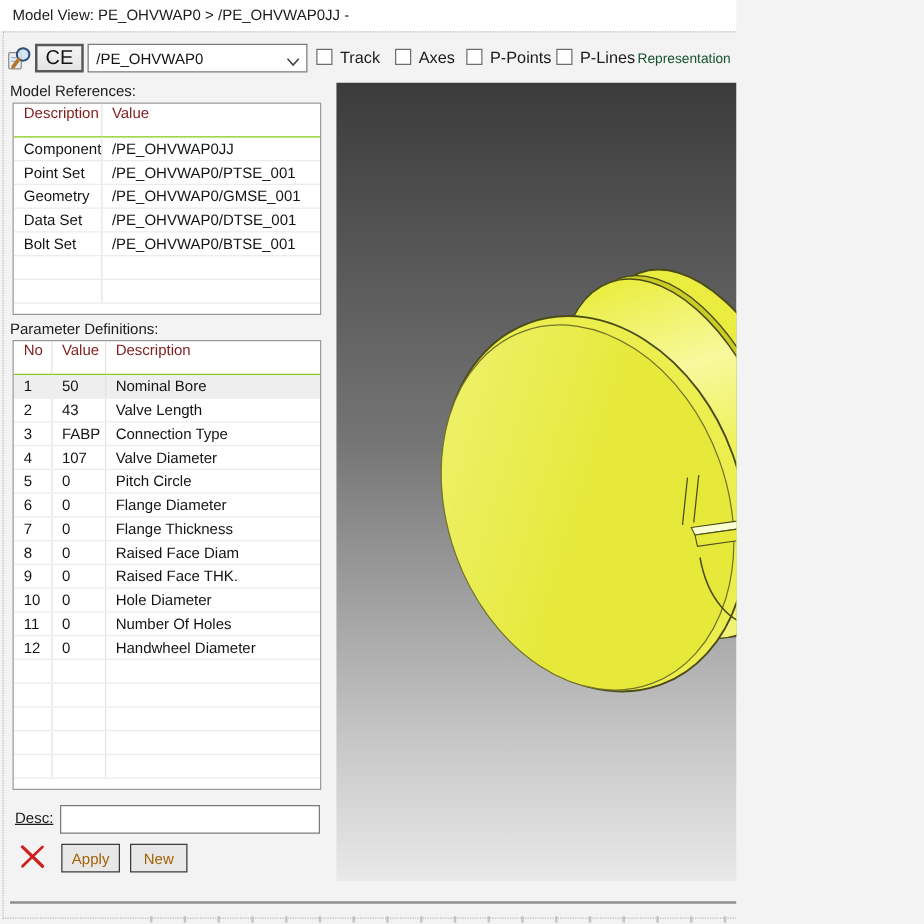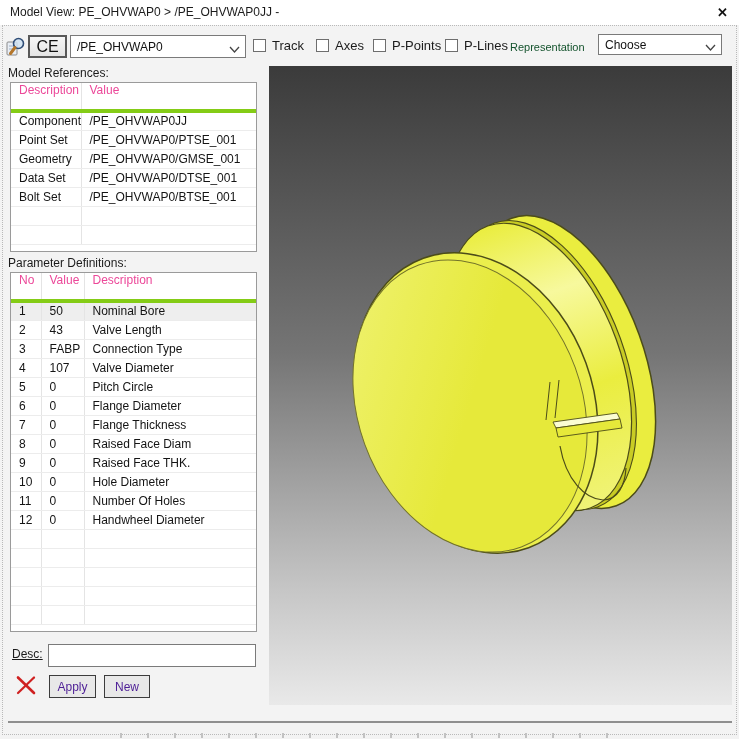--- a/index.html
+++ b/index.html
@@ -1,18 +1,18 @@
 <!DOCTYPE html>
 <html style="--c-model-yellow: #e6e93a; --c-model-bright: #f7f99d; --c-model-mid: #eaed3f; --c-model-light: #f0f377; --c-model-rim: #ebee4c; --c-model-groove: #c9cc24; --c-outline: #4c4c19; --c-viewport-top: #3b3b3b; --c-viewport-mid: #757575; --c-viewport-low: #c6c6c6; --c-viewport-bottom: #e9e9e9; --c-red-x: #cf2020;"><head>
 <meta charset="utf-8">
 <style>
   * { margin:0; padding:0; box-sizing:border-box; }
   html,body { width:739px; height:739px; }
   body { font-family:"Liberation Sans", sans-serif; background:#f3f3f3; }
-  .dialog { position:relative; width:739px; height:739px; background:#f3f3f3; overflow:hidden; }
+  .dialog { position:relative; width:589px; height:739px; background:#f3f3f3; overflow:hidden; }
 
   
   .titlebar { position:absolute; top:0; left:0; width:739px; height:25px; background:#ffffff; }
   .titlebar .title { position:absolute; left:10px; top:0; line-height:25px; font-size:12px; color:#1b1b1b; white-space:nowrap; }
   .close-btn { position:absolute; right:8px; top:4px; width:17px; height:17px; text-align:center; line-height:17px;
                font-size:13px; font-weight:bold; color:#111; cursor:pointer; }
 
   
   .dotted-frame { position:absolute; left:2px; top:25px; width:735px; height:710px;
                   border:1px dotted #b9b9b9; pointer-events:none; }
@@ -30,36 +30,36 @@
   .cbgroup { position:absolute; top:38px; display:flex; align-items:center; gap:6px; font-size:13px; color:#1b1b1b; }
   .cbbox { width:13px; height:13px; background:#fff; border:1px solid #6e6e6e; flex:0 0 auto; }
   .lbl-rep { position:absolute; left:510px; top:41px; font-size:11px; color:#14532d; }
 
   
   .panel-label { position:absolute; left:8px; font-size:12px; color:#1b1b1b; }
 
   
   .tbl { position:absolute; left:10px; background:#fff; border:1px solid #9a9a9a; overflow:hidden; }
   .tbl table { border-collapse:collapse; width:100%; table-layout:fixed; }
-  .tbl th { height:21px; font-weight:400; font-size:12px; color:#ec4899; text-align:left; padding:0 2px 12px 8px;
-            border-bottom:4px solid #84cc16; white-space:nowrap; overflow:hidden; }
+  .tbl th { height:21px; font-weight:400; font-size:12px; color:#7f1d1d; text-align:left; padding:0 2px 12px 8px;
+            border-bottom:1px solid #84cc16; white-space:nowrap; overflow:hidden; }
   .tbl td { height:19px; font-size:12px; color:#141414; padding:0 2px 0 8px; border-bottom:1px solid #ececec;
             white-space:nowrap; overflow:hidden; }
   .tbl th + th, .tbl td + td { border-left:1px solid #e4e4e4; }
   .tbl tr.sel td { background:#eeeeee; }
   .tbl-refs { top:82px; width:247px; height:170px; }
   .tbl-params { top:272px; width:247px; height:360px; }
 
   
   .desc-label { position:absolute; left:12px; top:647px; font-size:12px; color:#1b1b1b;text-decoration:underline; }
   .desc-input { position:absolute; left:48px; top:644px; width:208px; height:23px; background:#fff;
                 border:1px solid #7a7a7a; font-size:12px; padding:0 5px; font-family:"Liberation Sans",sans-serif; }
   .redx { position:absolute; left:15px; top:674px; width:22px; height:22px; }
   .btn { position:absolute; top:675px; height:23px; background:#e8e8e8; border:1.5px solid #3c3c3c;
-         font-size:12px; color:#4c1d95; text-align:center; cursor:pointer; font-family:"Liberation Sans",sans-serif; }
+         font-size:12px; color:#a16207; text-align:center; cursor:pointer; font-family:"Liberation Sans",sans-serif; }
   .btn-apply { left:49px; width:47px; }
   .btn-new  { left:104px; width:46px; }
 
   .divider { position:absolute; left:8px; top:721px; width:724px; height:2px; background:#8f8f8f; }
   .ticks { position:absolute; left:120px; top:733px; height:6px; display:flex; gap:25.5px; }
   .ticks i { width:1.5px; height:5px; background:#c2c2c2; }
 
   
   .viewport { position:absolute; left:269px; top:66px; width:463px; height:639px; cursor:grab; }
   .viewport svg { display:block; width:463px; height:639px; }

